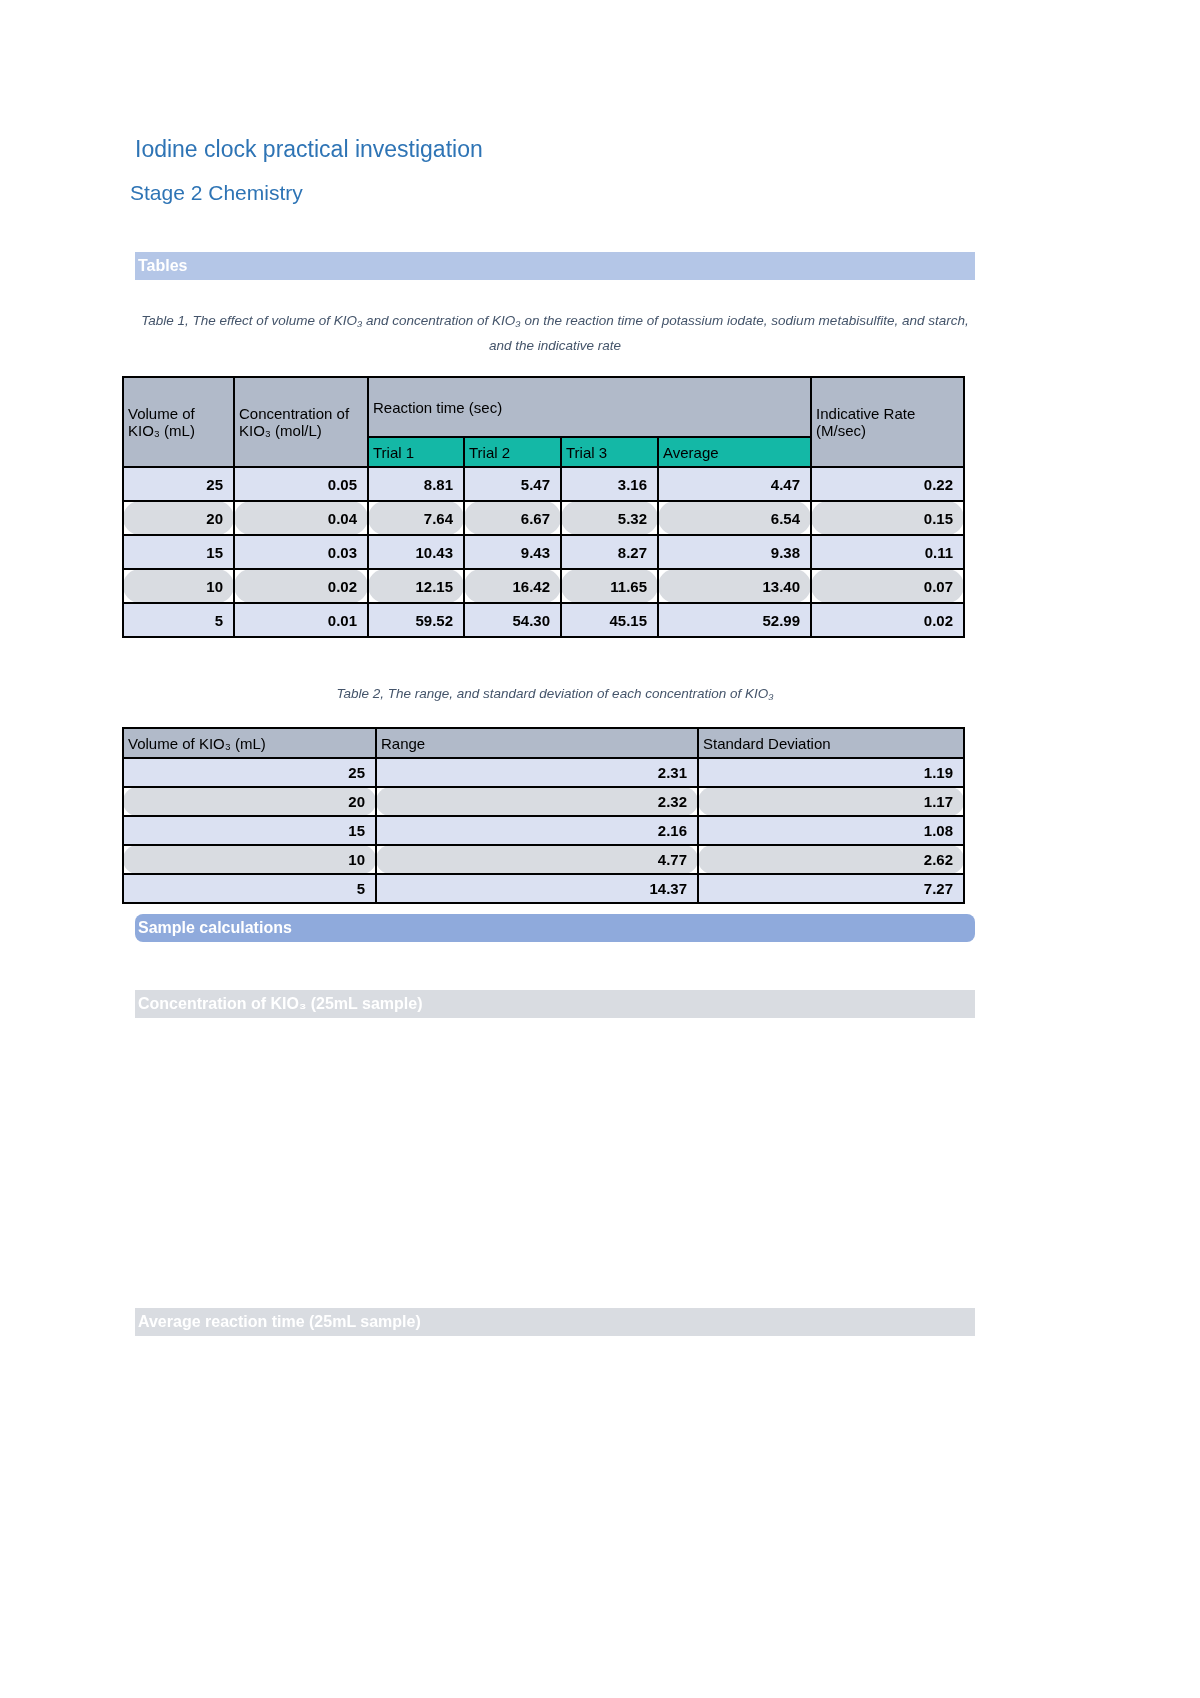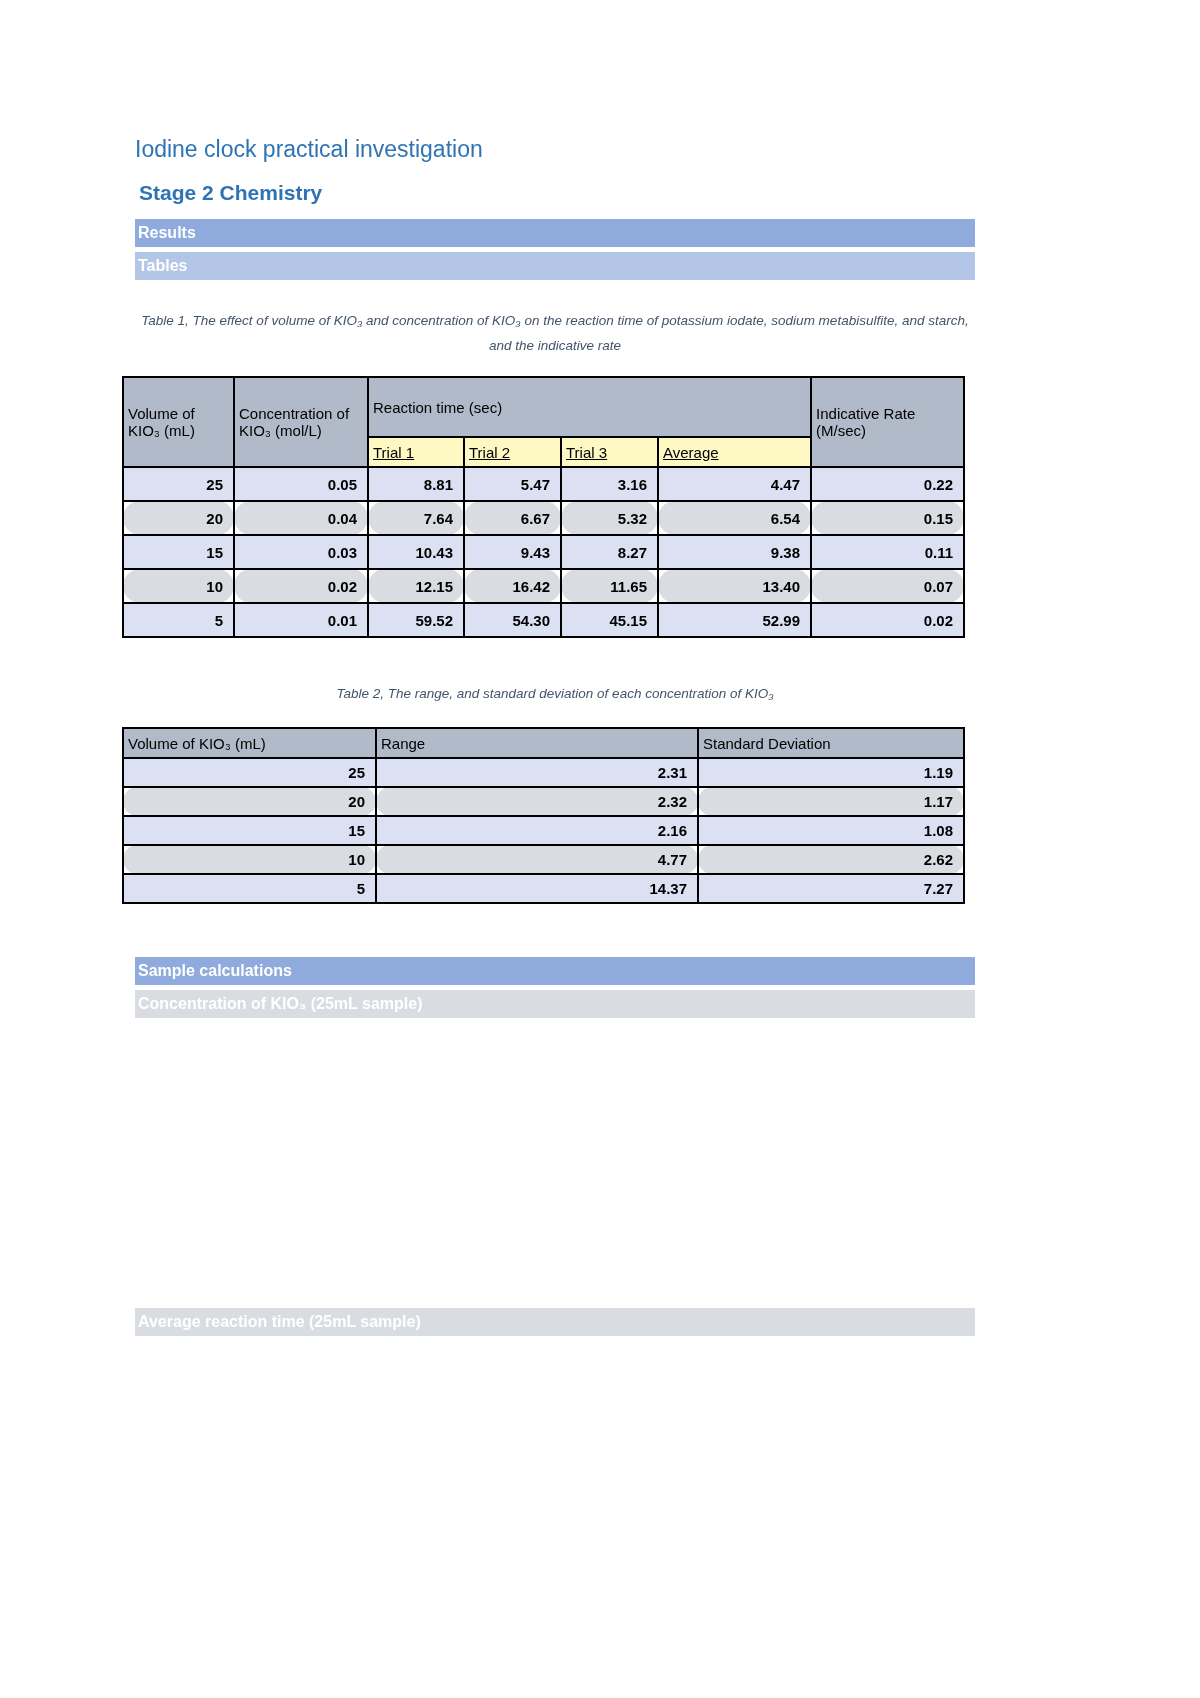--- a/index.html
+++ b/index.html
@@ -12,22 +12,22 @@
     overflow: hidden;
   }
   .doc-title {
     position: absolute;
     left: 135px; top: 136px;
     font-size: 23px; font-weight: 400;
     color: #2E74B5; margin: 0;
   }
   .doc-subtitle {
     position: absolute;
-    left: 139px; top: 181px;
-    font-size: 21px; font-weight: 700;
+    left: 130px; top: 181px;
+    font-size: 21px; font-weight: 400;
     color: #2E74B5; margin: 0;
   }
   .bar {
     position: absolute;
     left: 135px; width: 840px;
     height: 28px; line-height: 28px;
     color: #ffffff; font-size: 16px; font-weight: 700;
     padding-left: 3px; box-sizing: border-box;
     white-space: nowrap;
   }
@@ -56,41 +56,40 @@
     box-sizing: border-box;
     overflow: hidden;
   }
   table.datatable th {
     font-weight: 400;
     text-align: left;
     vertical-align: middle;
     padding: 2px 4px;
     background: #B1BAC9;
   }
-  table.datatable th.subhdr { background: #fef9c3; text-decoration: underline; }
+  table.datatable th.subhdr { background: #14b8a6; }
   table.datatable td {
     text-align: right;
     vertical-align: middle;
     padding: 2px 10px 2px 4px;
     font-weight: 600;
   }
   tr.row-a td { background: #DBE1F2; }
   tr.row-b td { background: #D9DCE1; border-radius: 17px; }
   #table1 { top: 376px; width: 841px; }
   #table2 { top: 727px; width: 841px; }
 </style>
 </head>
 <body>
 
 <div class="page">
 
   <h1 class="doc-title">Iodine clock practical investigation</h1>
   <h2 class="doc-subtitle">Stage 2 Chemistry</h2>
 
-  <div class="bar bar-blue" style="top:219px;">Results</div>
   <div class="bar bar-light" style="top:252px;">Tables</div>
 
   <div class="caption" style="top:309px;">Table 1, The effect of volume of KIO₃ and concentration of KIO₃ on the reaction time of potassium iodate, sodium metabisulfite, and starch, and the indicative rate</div>
 
   <table class="datatable" id="table1">
     <colgroup>
       <col style="width:111px">
         <col style="width:134px">
         <col style="width:96px">
         <col style="width:97px">
@@ -194,17 +193,17 @@
         <td>2.62</td>
       </tr>
       <tr class="row-a" style="height:29px;">
         <td>5</td>
         <td>14.37</td>
         <td>7.27</td>
       </tr>
     </tbody>
   </table>
 
-  <div class="bar bar-blue" style="top:957px;">Sample calculations</div>
+  <div class="bar bar-blue" style="top:914px;border-radius:8px;">Sample calculations</div>
   <div class="bar bar-gray" style="top:990px;">Concentration of KIO₃ (25mL sample)</div>
   <div class="bar bar-gray" style="top:1308px;">Average reaction time (25mL sample)</div>
 
 </div>
 
 </body></html>

